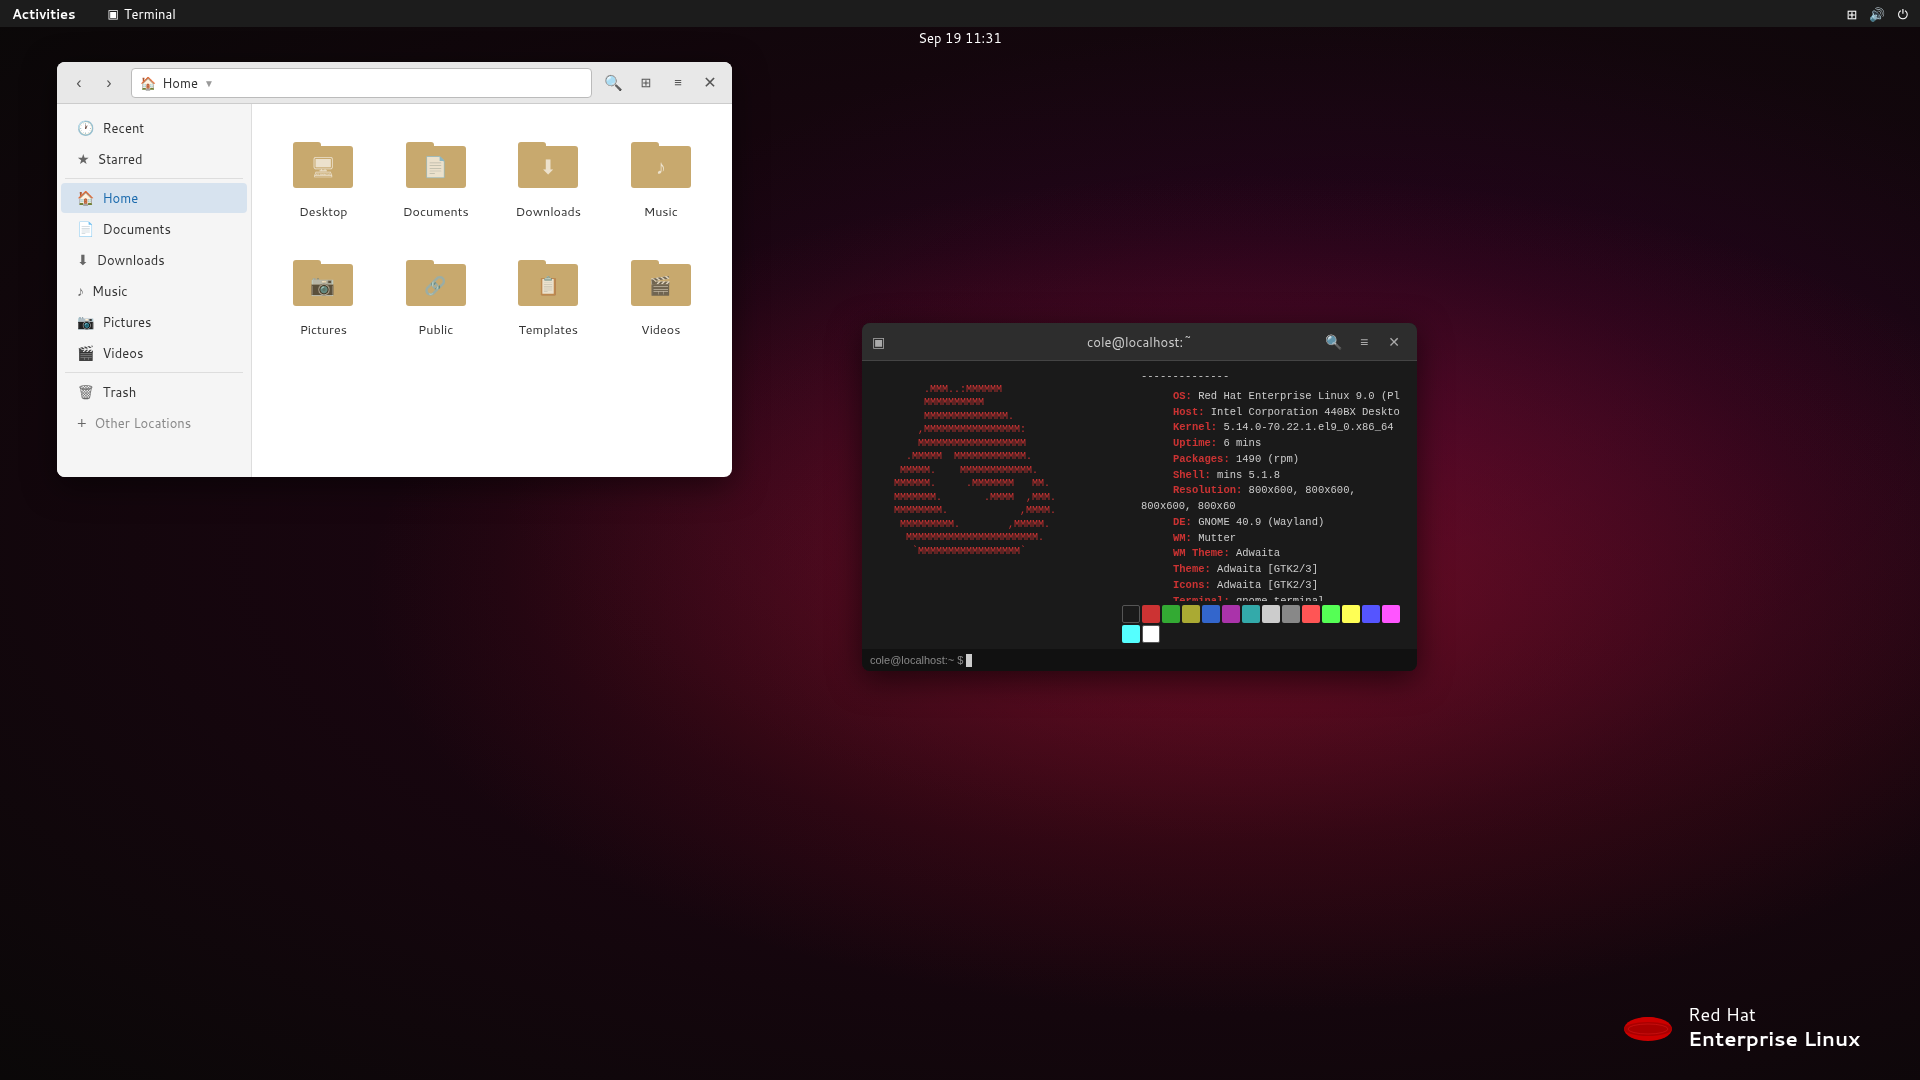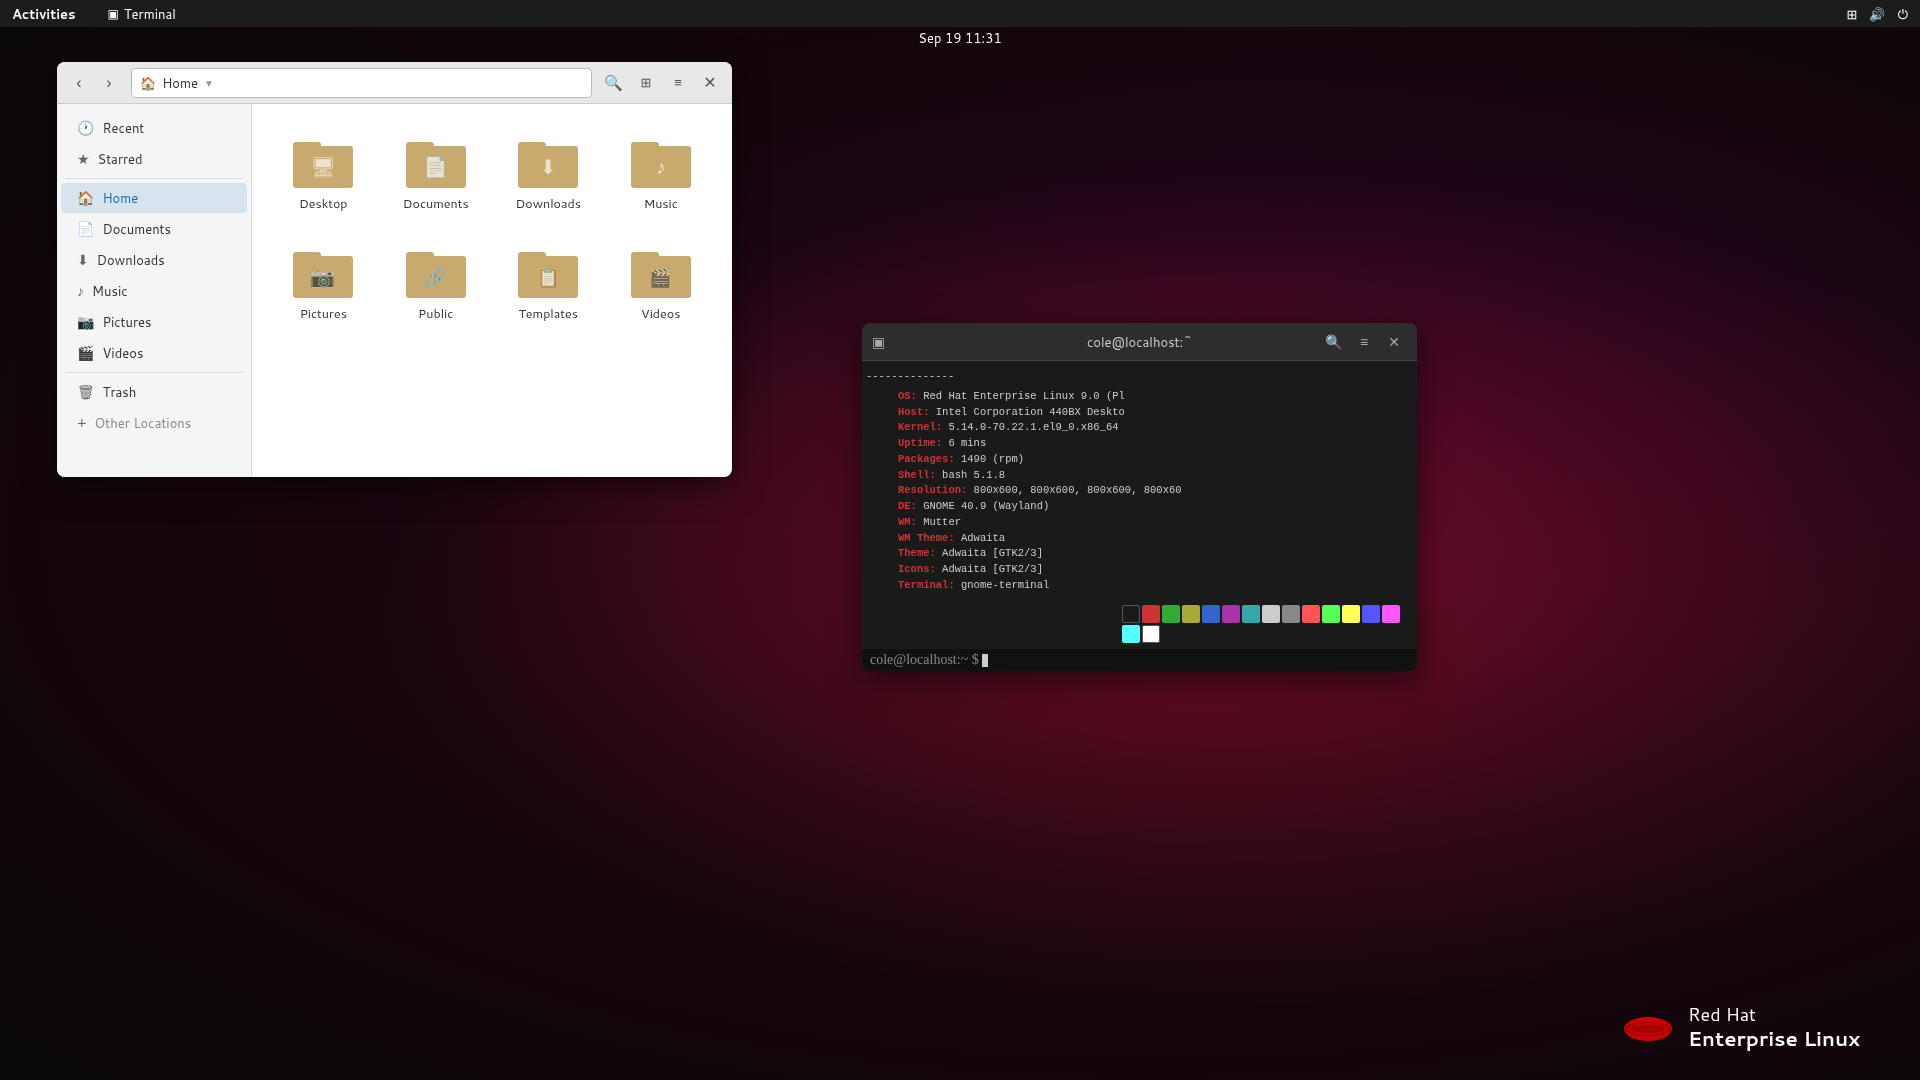--- a/index.html
+++ b/index.html
@@ -190,20 +190,21 @@
       bottom: 10px;
       left: 50%;
       transform: translateX(-50%);
       font-size: 18px;
       color: rgba(255,255,255,0.7);
     }
     .fm-folder-name {
       font-size: 12.5px;
       color: #333;
       text-align: center;
+      margin-top: 8px;
     }
 
     
     .terminal-window {
       position: absolute;
       top: 323px;
       left: 862px;
       width: 555px;
       height: 348px;
       background: #1a1a1a;
@@ -481,28 +482,43 @@
       <span style="color:#aaa;font-size:14px;">▣</span>
     </div>
     <div class="term-title-center">cole@localhost:~</div>
     <div class="term-titlebar-right">
       <button class="term-btn">🔍</button>
       <button class="term-btn">≡</button>
       <button class="term-btn close">✕</button>
     </div>
   </div>
   <div class="term-body">
+    <div class="term-ascii">
+         .MMM..:MMMMMM
+         MMMMMMMMMM
+         MMMMMMMMMMMMMM.
+        ,MMMMMMMMMMMMMMMM:
+        MMMMMMMMMMMMMMMMMM
+      .MMMMM  MMMMMMMMMMMM.
+     MMMMM.    MMMMMMMMMMMM.
+    MMMMMM.     .MMMMMMM   MM.
+    MMMMMMM.       .MMMM  ,MMM.
+    MMMMMMMM.            ,MMMM.
+     MMMMMMMMM.        ,MMMMM.
+      MMMMMMMMMMMMMMMMMMMMMM.
+       `MMMMMMMMMMMMMMMMM`
+    </div>
     <div class="term-info">
       <div style="color:#ccc;margin-bottom:4px;">--------------</div>
       <div><span class="label">OS:</span><span class="value"> Red Hat Enterprise Linux 9.0 (Pl</span></div>
       <div><span class="label">Host:</span><span class="value"> Intel Corporation 440BX Deskto</span></div>
       <div><span class="label">Kernel:</span><span class="value"> 5.14.0-70.22.1.el9_0.x86_64</span></div>
       <div><span class="label">Uptime:</span><span class="value"> 6 mins</span></div>
       <div><span class="label">Packages:</span><span class="value"> 1490 (rpm)</span></div>
-      <div><span class="label">Shell:</span><span class="value"> bash 5.1.8</span></div>
+      <div><span class="label">Shell:</span><span class="value"> mins 5.1.8</span></div>
       <div><span class="label">Resolution:</span><span class="value"> 800x600, 800x600, 800x600, 800x60</span></div>
       <div><span class="label">DE:</span><span class="value"> GNOME 40.9 (Wayland)</span></div>
       <div><span class="label">WM:</span><span class="value"> Mutter</span></div>
       <div><span class="label">WM Theme:</span><span class="value"> Adwaita</span></div>
       <div><span class="label">Theme:</span><span class="value"> Adwaita [GTK2/3]</span></div>
       <div><span class="label">Icons:</span><span class="value"> Adwaita [GTK2/3]</span></div>
       <div><span class="label">Terminal:</span><span class="value"> gnome-terminal</span></div>
 
     </div>
   </div>
@@ -520,21 +536,21 @@
     <div class="color-swatch" style="background:#ff5555;"></div>
     <div class="color-swatch" style="background:#55ff55;"></div>
     <div class="color-swatch" style="background:#ffff55;"></div>
     <div class="color-swatch" style="background:#5555ff;"></div>
     <div class="color-swatch" style="background:#ff55ff;"></div>
     <div class="color-swatch" style="background:#55ffff;"></div>
     <div class="color-swatch" style="background:#ffffff;border:1px solid #555;"></div>
   </div>
 
   <div style="background:#111;height:22px;display:flex;align-items:center;padding:0 8px;">
-    <span style="color:#888;font-size:14px;font-family:Liberation Serif, serif;">cole@localhost:~ $&nbsp;</span>
+    <span style="color:#888;font-size:11px;font-family:Liberation Sans, sans-serif;">cole@localhost:~ $&nbsp;</span>
     <span style="color:#fff;font-size:10px;background:#ccc;width:6px;height:13px;display:inline-block;"></span>
   </div>
 </div>
 
 <div class="rh-branding">
   <svg width="55" height="50" viewBox="0 0 55 50">
 
     <ellipse cx="27" cy="30" rx="24" ry="12" fill="#cc0000"></ellipse>
     <path d="M8 30 Q12 18 27 18 Q42 18 46 30" fill="#cc0000"></path>
     <ellipse cx="27" cy="30" rx="24" ry="7" fill="#aa0000"></ellipse>

